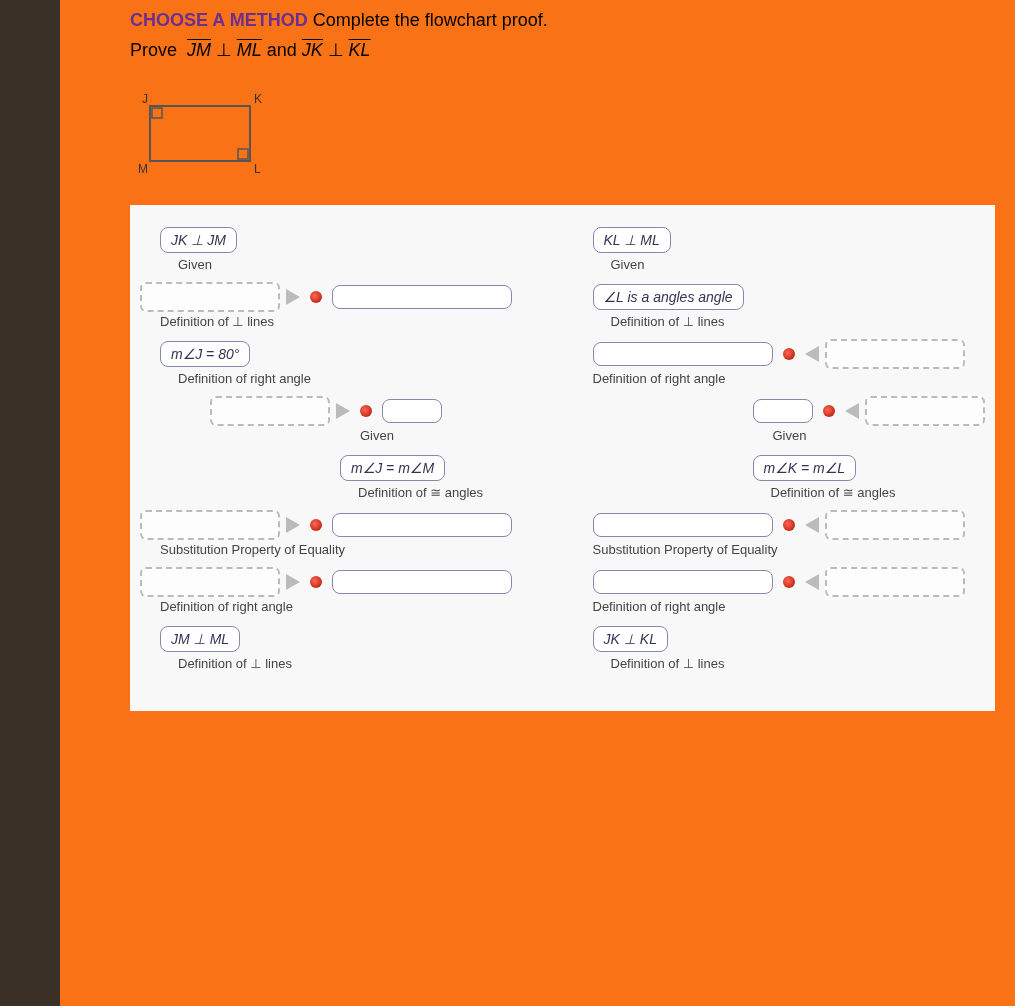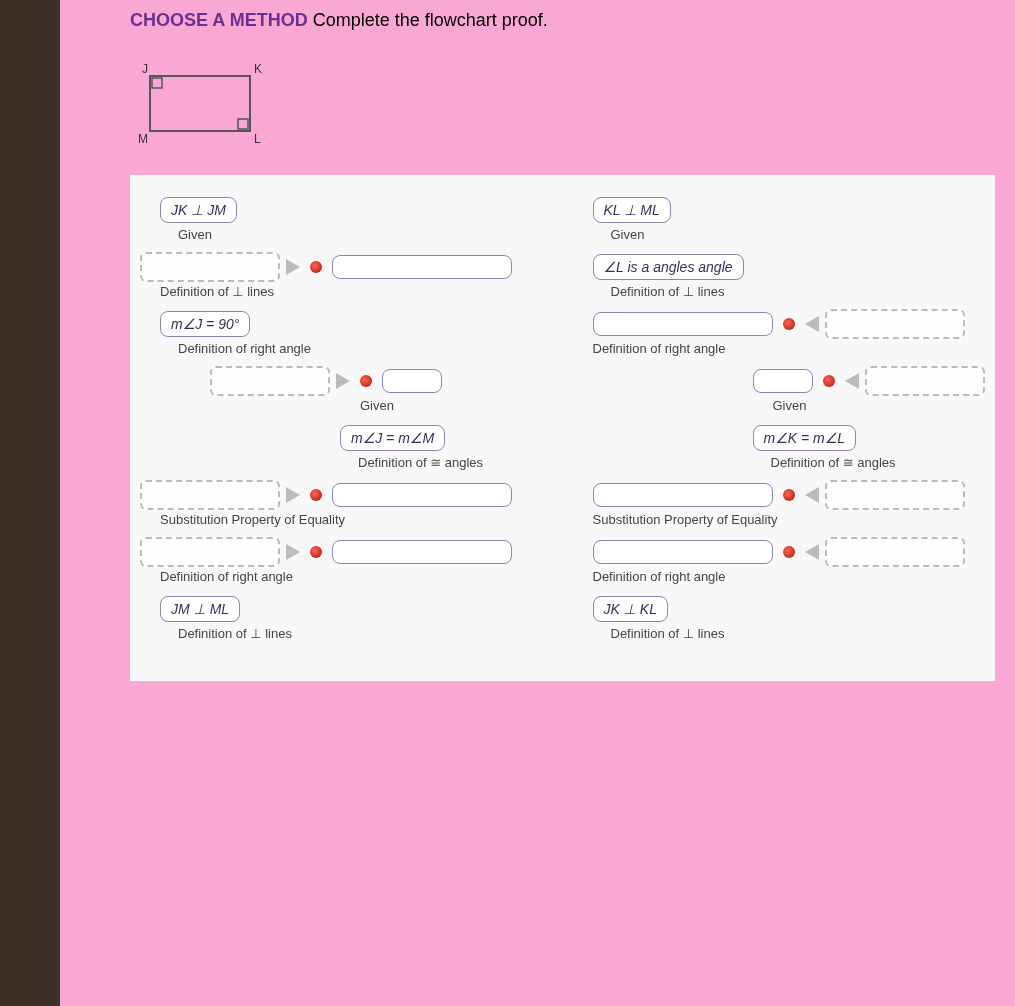--- a/index.html
+++ b/index.html
@@ -3,21 +3,21 @@
 <meta charset="utf-8">
 <style>
   * { box-sizing: border-box; }
   body {
     margin: 0;
     font-family: Arial, sans-serif;
     background: #f5f5f5;
     width: 1015px;
   }
   .page {
-    background: #f9a8d4;
+    background: #f97316;
     padding: 10px 20px 20px 70px;
     min-height: 1006px;
     border-left: 60px solid #3a3028;
   }
   .header-line { font-size: 18px; margin-bottom: 8px; }
   .header-strong { color: #6b2f8f; font-weight: bold; }
   .given-line, .prove-line { font-size: 18px; margin: 6px 0; }
   .ovl { text-decoration: overline; font-style: italic; }
   .it { font-style: italic; }
   .diagram {
@@ -83,20 +83,30 @@
 <body>
 
 <div class="page">
 
   <div class="header-line">
     <span class="header-strong">CHOOSE A METHOD</span>
     <span>Complete the flowchart proof.</span>
   </div>
 
 
+  <div class="prove-line">
+    <span>Prove</span>&nbsp;
+    <span class="ovl">JM</span>
+    <span>⊥</span>
+    <span class="ovl">ML</span>
+    <span> and </span>
+    <span class="ovl">JK</span>
+    <span>⊥</span>
+    <span class="ovl">KL</span>
+  </div>
 
   <div class="diagram">
     <svg width="140" height="90" viewBox="0 0 140 90">
       <rect x="20" y="15" width="100" height="55" fill="none" stroke="#555" stroke-width="2"></rect>
       <rect x="22" y="17" width="10" height="10" fill="none" stroke="#555" stroke-width="1.5"></rect>
       <rect x="108" y="58" width="10" height="10" fill="none" stroke="#555" stroke-width="1.5"></rect>
       <text x="12" y="12" font-size="12" fill="#333">J</text>
       <text x="124" y="12" font-size="12" fill="#333">K</text>
       <text x="8" y="82" font-size="12" fill="#333">M</text>
       <text x="124" y="82" font-size="12" fill="#333">L</text>
@@ -114,21 +124,21 @@
 
         <div class="row">
           <span class="blank wide"></span>
           <span class="arrow"></span>
           <span class="dot"></span>
           <span class="node wide"></span>
         </div>
         <div class="reason step">Definition of ⊥ lines</div>
 
         <div class="step">
-          <div class="node">m∠J = 90°</div>
+          <div class="node">m∠J = 80°</div>
           <div class="reason">Definition of right angle</div>
         </div>
 
         <div class="row indent">
           <span class="blank"></span>
           <span class="arrow"></span>
           <span class="dot"></span>
           <span class="node"></span>
         </div>
         <div class="reason indent" style="margin-left:220px">Given</div>

